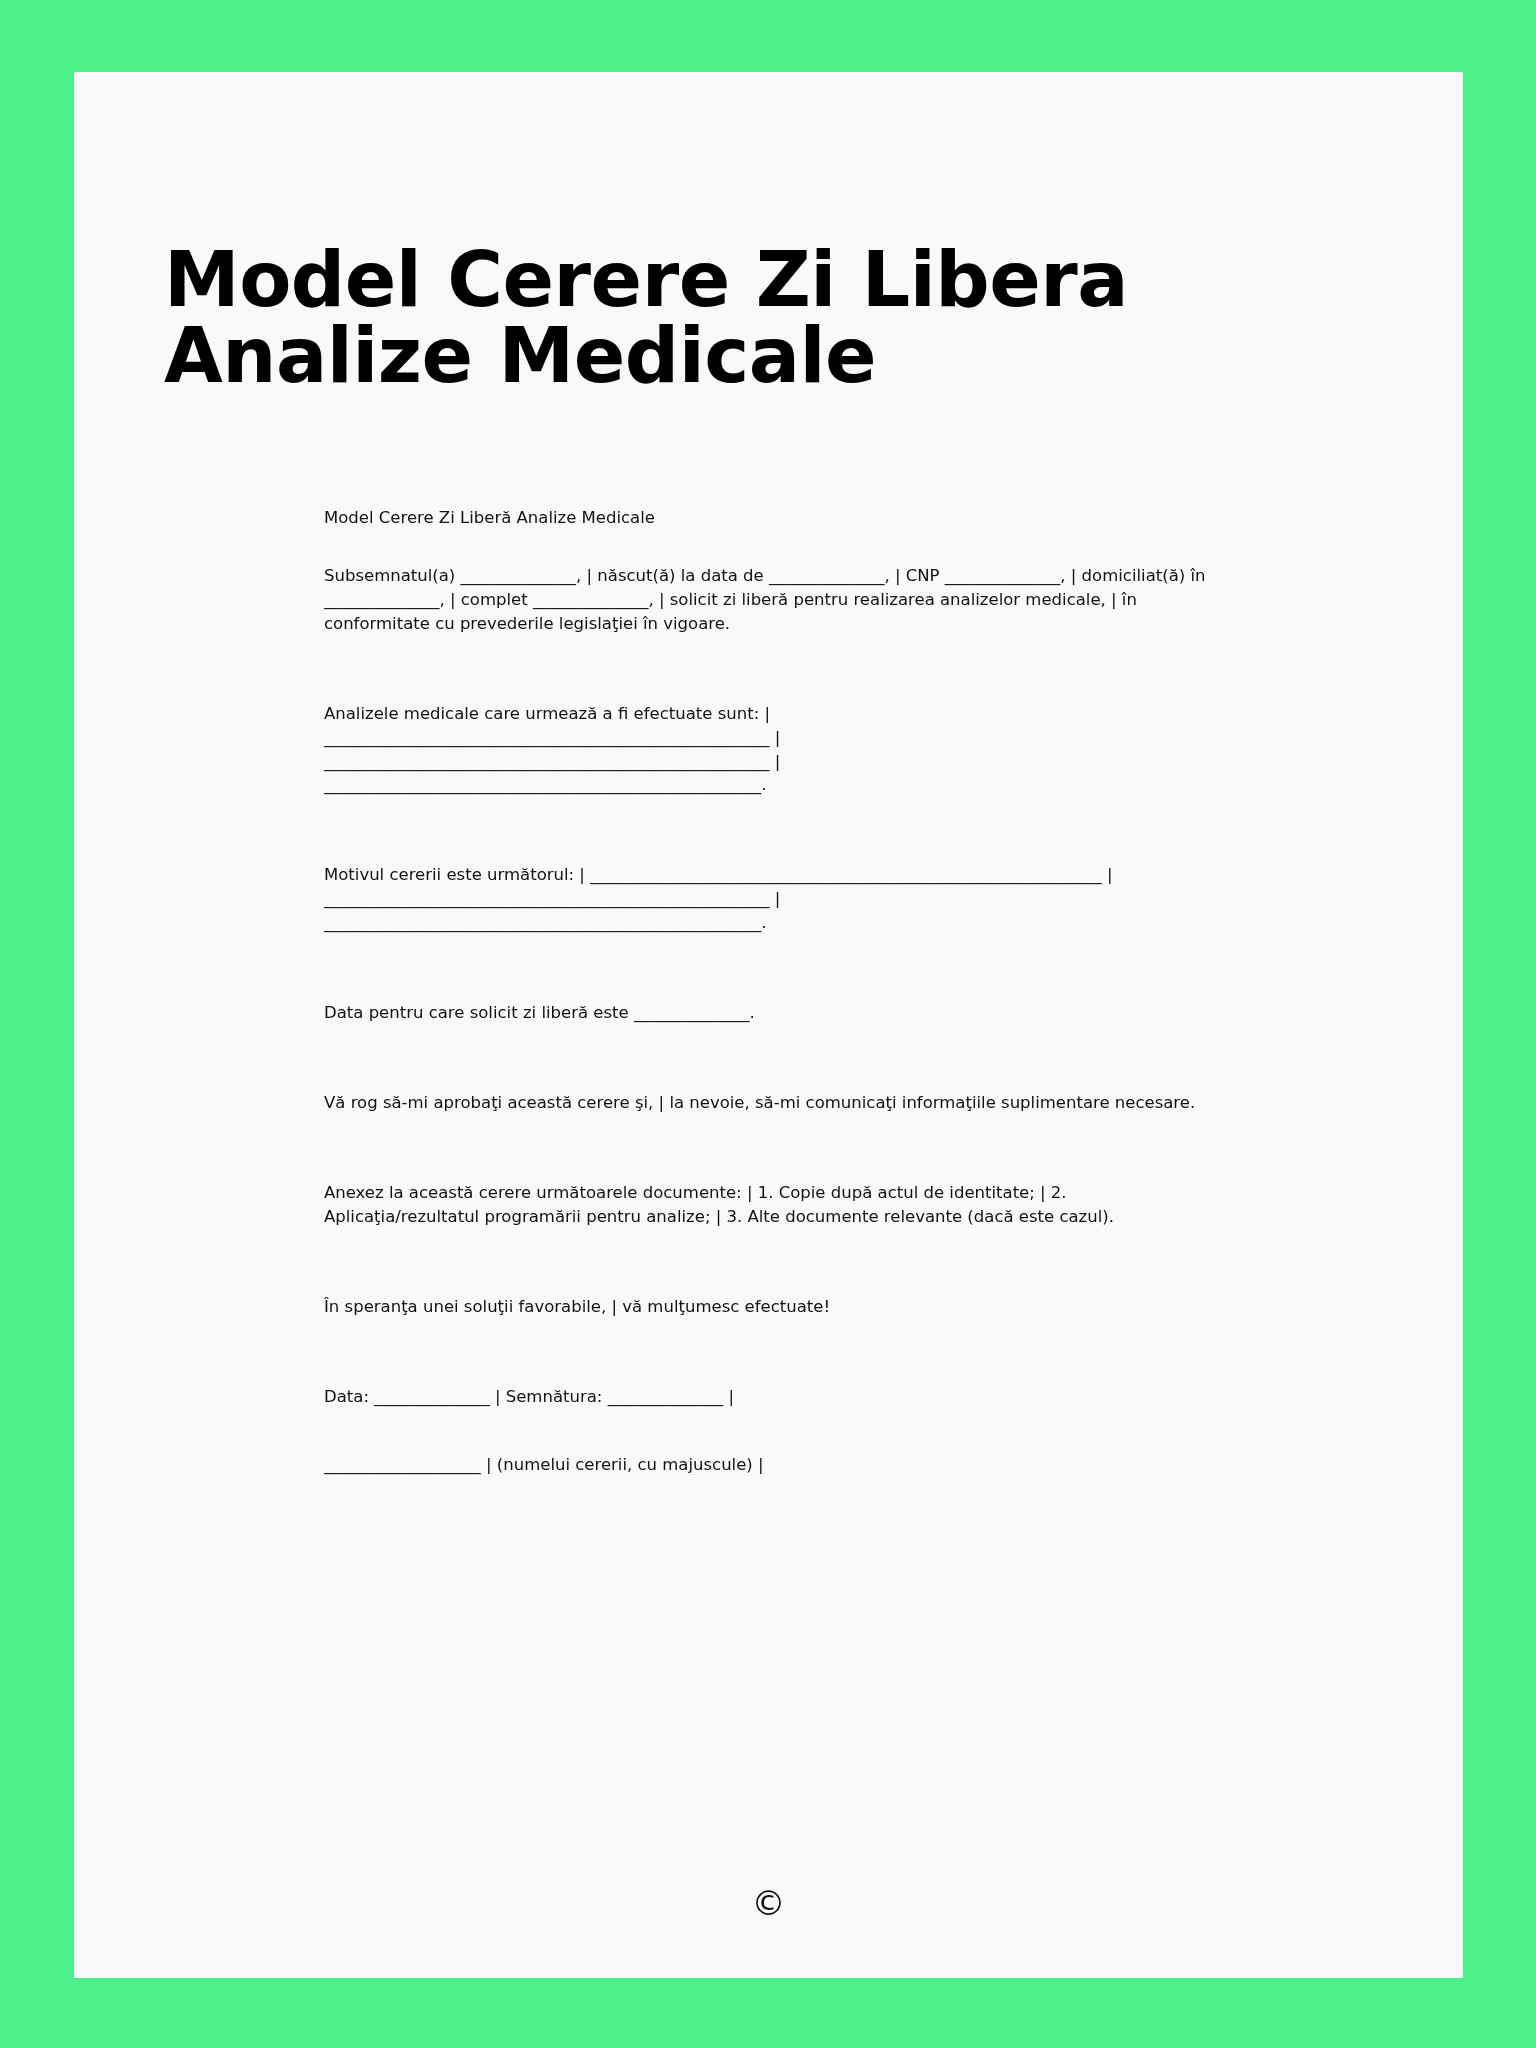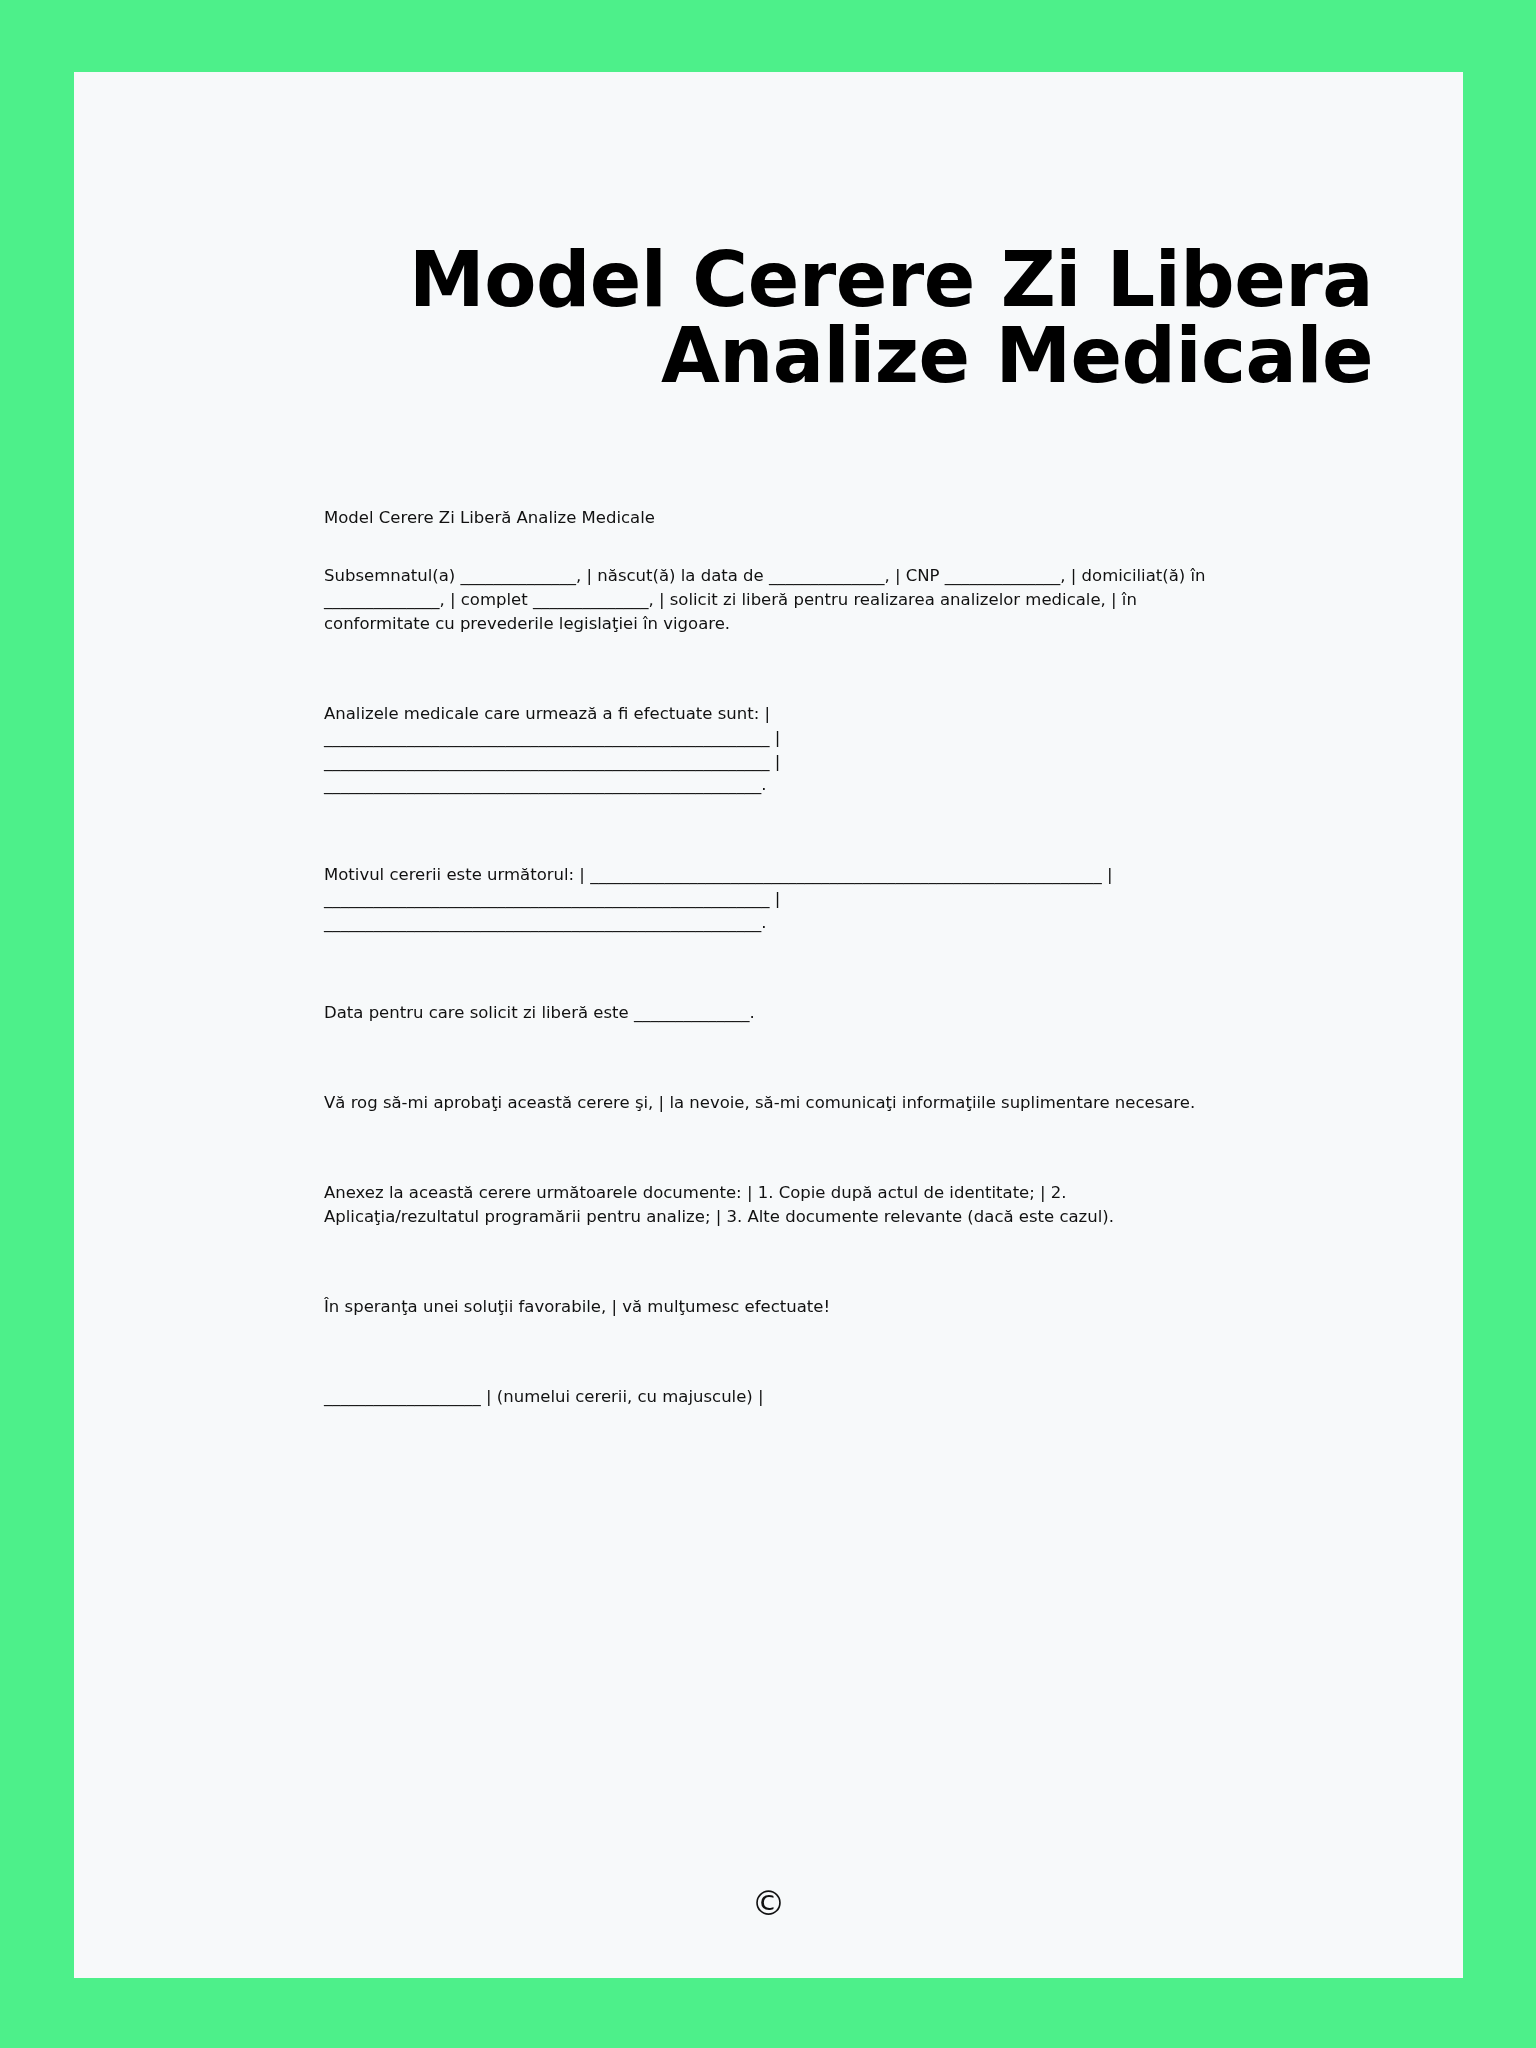--- a/index.html
+++ b/index.html
@@ -18,21 +18,21 @@
     left: 74px;
     top: 72px;
     width: 1389px;
     height: 1906px;
     background: #f7f9fa;
     box-sizing: border-box;
   }
   .doc-title {
     margin: 0;
     padding: 170px 90px 0 90px;
-    text-align: right;
+    text-align: left;
     font-size: 76px;
     line-height: 1.0;
     font-weight: bold;
     color: #000000;
     letter-spacing: -0.5px;
   }
   .doc-body {
     padding: 0 250px 0 250px;
     margin-top: 112px;
   }
@@ -87,20 +87,21 @@
     <p class="para block-gap">Motivul cererii este următorul: | ______________________________________________________________ | ______________________________________________________ | _____________________________________________________.</p>
 
     <p class="para block-gap">Data pentru care solicit zi liberă este ______________.</p>
 
     <p class="para block-gap">Vă rog să-mi aprobaţi această cerere şi, | la nevoie, să-mi comunicaţi informaţiile suplimentare necesare.</p>
 
     <p class="para block-gap">Anexez la această cerere următoarele documente: | 1. Copie după actul de identitate; | 2. Aplicaţia/rezultatul programării pentru analize; | 3. Alte documente relevante (dacă este cazul).</p>
 
     <p class="para block-gap">În speranţa unei soluţii favorabile, | vă mulţumesc efectuate!</p>
 
+    <p class="para tight">Data: ______________ | Semnătura: ______________ |</p>
 
     <p class="para">___________________ | (numelui cererii, cu majuscule) |</p>
 
   </div>
 
   <div class="copyright-wrap">
     <span class="copyright-glyph">©</span>
   </div>
 
 </div>

